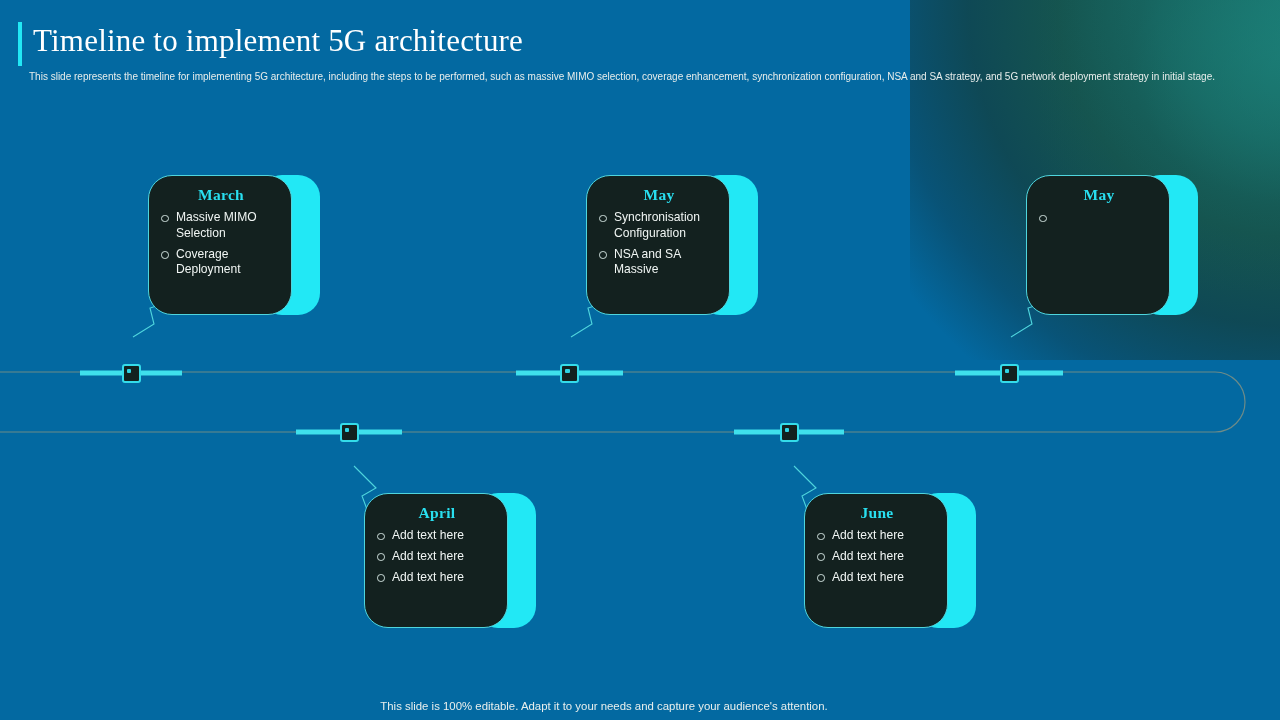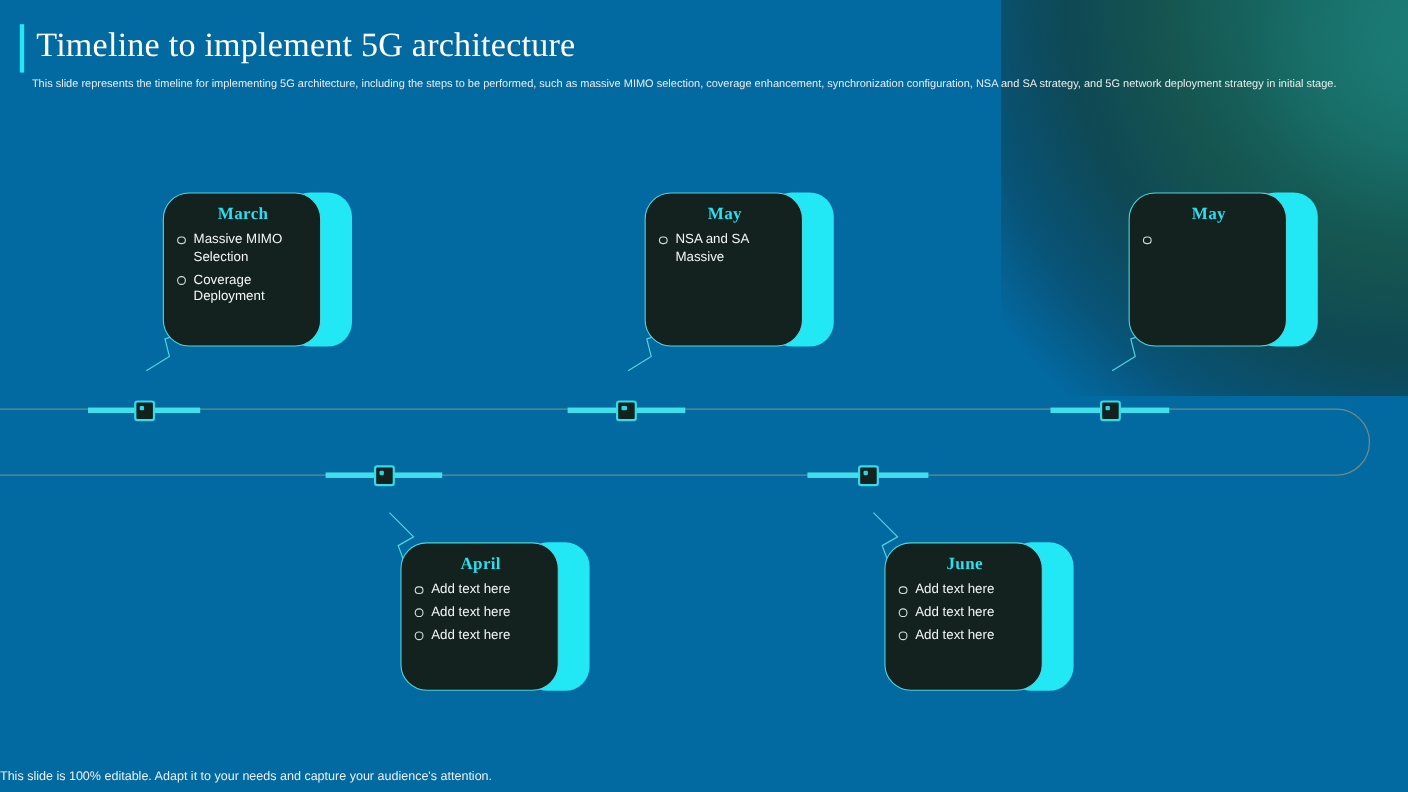--- a/index.html
+++ b/index.html
@@ -184,20 +184,21 @@
     overflow: visible;
     pointer-events: none;
   }
 
   
   #footer {
     position: absolute;
     left: 0;
     top: 700px;
     width: 1208px;
+    text-align: center;
     font-size: 11.4px;
     color: #e9efed;
   }
 </style>
 </head>
 <body>
 
 <div id="slide">
 
   <div id="glow"></div>
@@ -265,20 +266,24 @@
   </svg>
   <div class="bubble" style="left:586px; top:175px; height:140px;">
     <div class="tab">
       <span class="year">2023</span>
     </div>
     <div class="body">
       <div class="month">May</div>
       <ul>
         <li>
           <span class="dot"></span>
+          <span>Synchronisation Configuration</span>
+        </li>
+        <li>
+          <span class="dot"></span>
           <span>NSA and SA Massive</span>
         </li>
       </ul>
     </div>
   </div>
 
   <svg class="tail" style="left:1006px; top:292px; width:70px; height:50px;" viewBox="0 0 70 50">
     <path d="M 60 4 L 22 16 L 26 32 L 5 45" fill="none" stroke="#4fd5dd" stroke-width="1.1"></path>
   </svg>
   <div class="bubble" style="left:1026px; top:175px; height:140px;">

